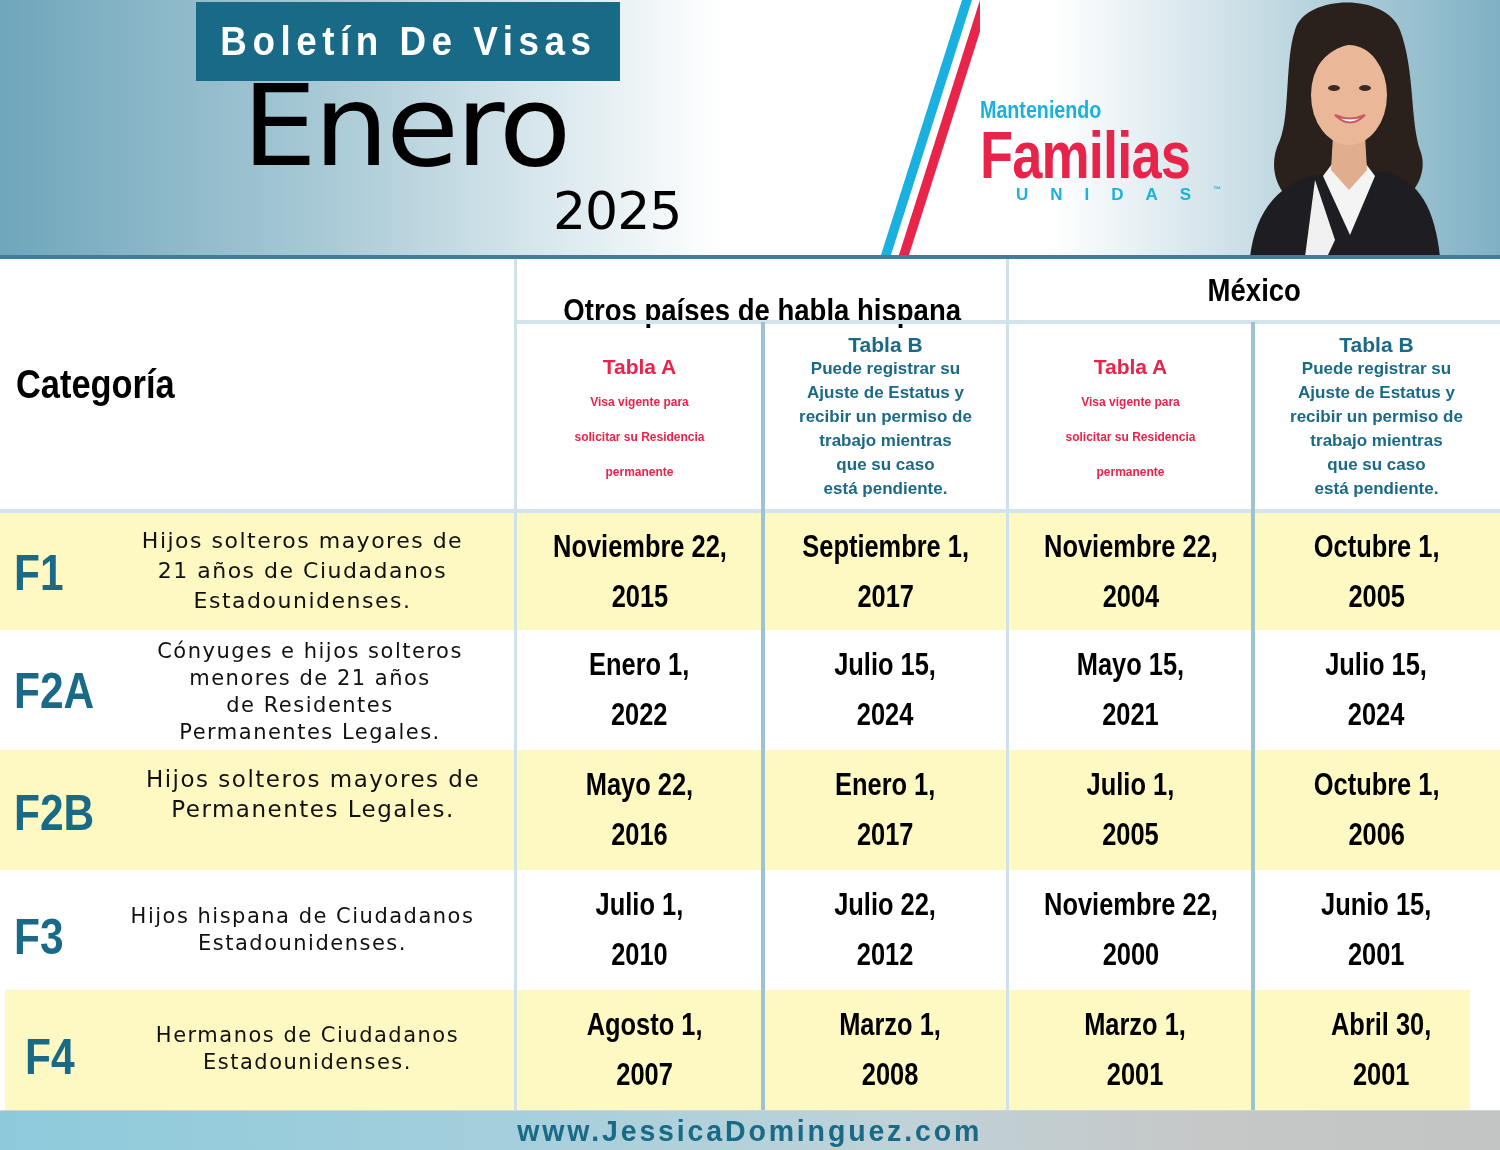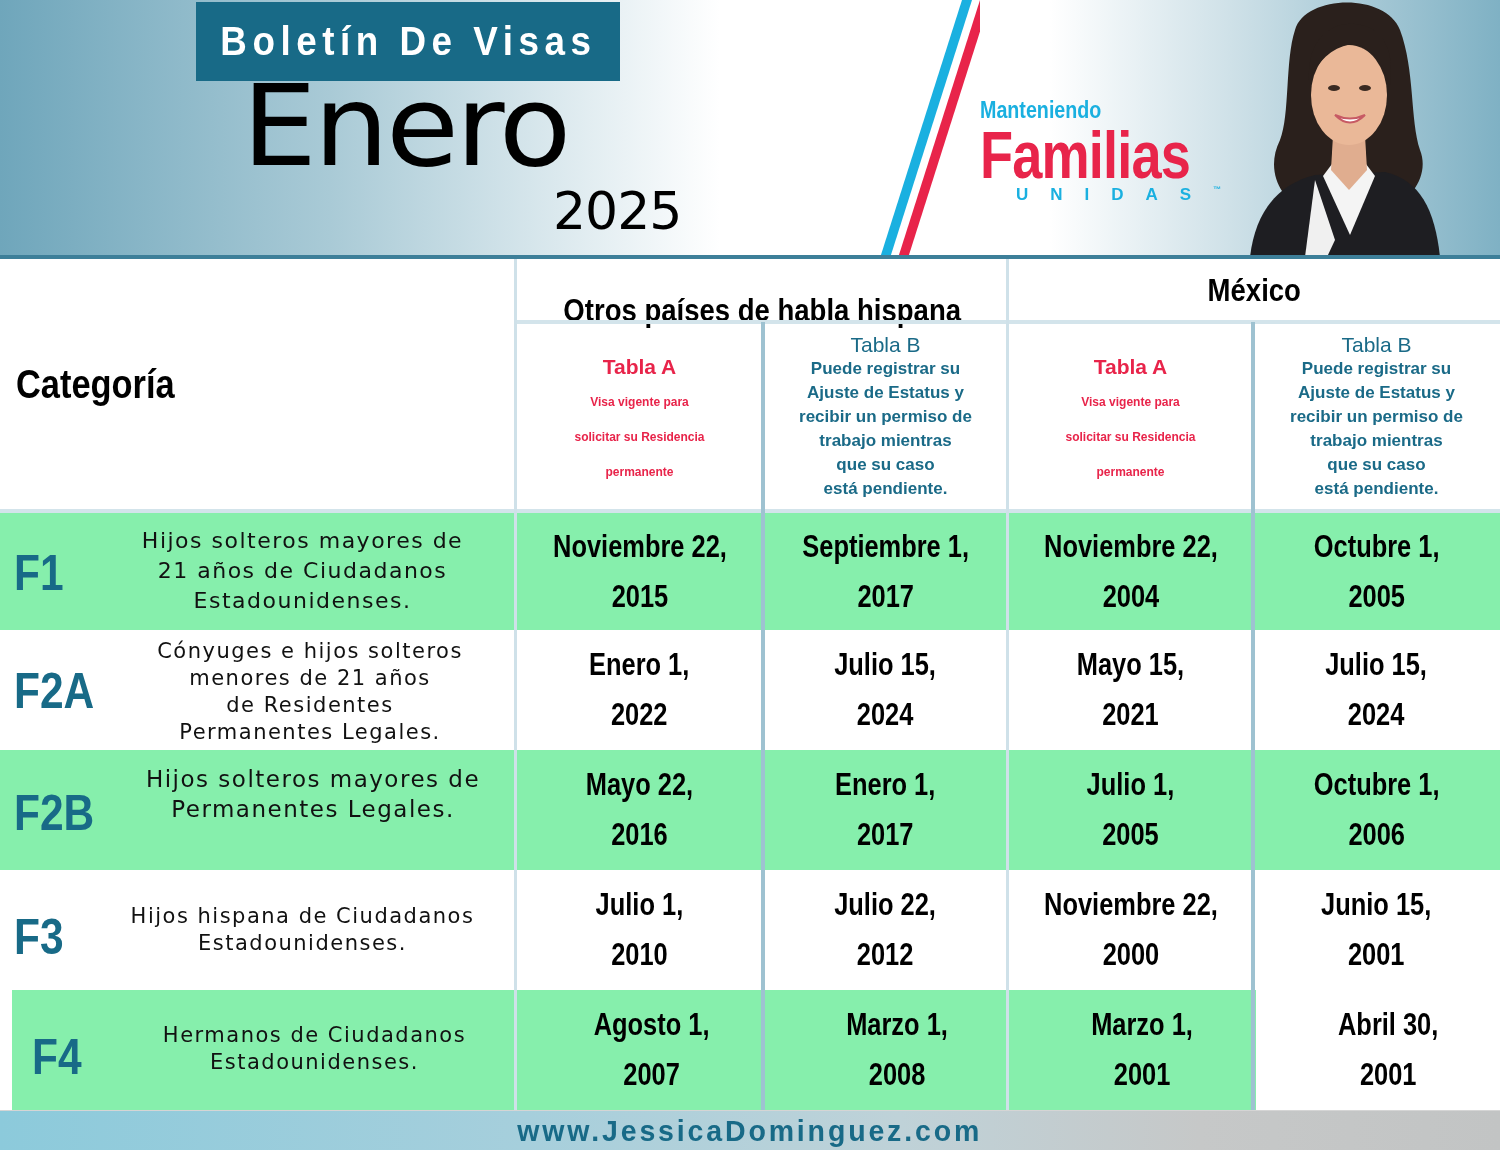--- a/index.html
+++ b/index.html
@@ -64,24 +64,24 @@
       font-family: "Liberation Sans", sans-serif; font-weight: bold; font-size: 32px;
       color: #000; transform: scaleX(0.86); white-space: nowrap;
     }
     .categoria {
       font-family: "Liberation Sans", sans-serif; font-weight: bold; font-size: 40px;
       color: #000; transform: scaleX(0.86); transform-origin: left;
     }
     .tabla { display: flex; flex-direction: column; align-items: center; justify-content: center; }
     .tabla-a .t-title { color: #e8244a; font-weight: bold; font-size: 21px; line-height: 36px; }
     .tabla-a .t-line { color: #e8244a; font-weight: bold; font-size: 12px; line-height: 35px; }
-    .tabla-b .t-title { color: #1a6a87; font-weight: normal; font-size: 21px; line-height: 24px; }
+    .tabla-b .t-title { color: #1a6a87; font-weight: bold; font-size: 21px; line-height: 24px; }
     .tabla-b .t-line { color: #1a6a87; font-weight: bold; font-size: 17px; line-height: 24px; }
 
-    .row-bg-grey { background: #86efac; }
+    .row-bg-grey { background: #fef9c3; }
     .row-bg-white { background: #ffffff; }
 
     .code {
       position: absolute; font-family: "Liberation Sans", sans-serif; font-weight: bold;
       color: #186a87; font-size: 50px; line-height: 1; transform: scaleX(0.85); transform-origin: left;
     }
     .desc {
       position: absolute; font-family: "DejaVu Sans", sans-serif; font-weight: normal;
       color: #111; text-align: center; letter-spacing: 1.5px;
     }
@@ -320,21 +320,21 @@
         </div>
       </div>
     <div class="cell" style="left:1253px;top:0;width:247px;height:120px;">
         <div class="date">
           <div>Junio 15,</div>
           <div>2001</div>
         </div>
       </div>
   </div>
 
-  <div class="row-bg-grey" style="position:absolute;left:12px;top:731px;width:1244px;height:120px;">
+  <div class="row-bg-grey" style="position:absolute;left:5px;top:731px;width:1465px;height:120px;">
     <div class="code" style="left:20px;top:42px;">F4</div>
     <div class="desc" style="left:100px;top:32px;width:405px;font-size:21px;line-height:27px;">
       <div>Hermanos de Ciudadanos</div>
       <div>Estadounidenses.</div>
     </div>
     <div class="cell" style="left:516px;top:0;width:247px;height:120px;">
         <div class="date">
           <div>Agosto 1,</div>
           <div>2007</div>
         </div>

